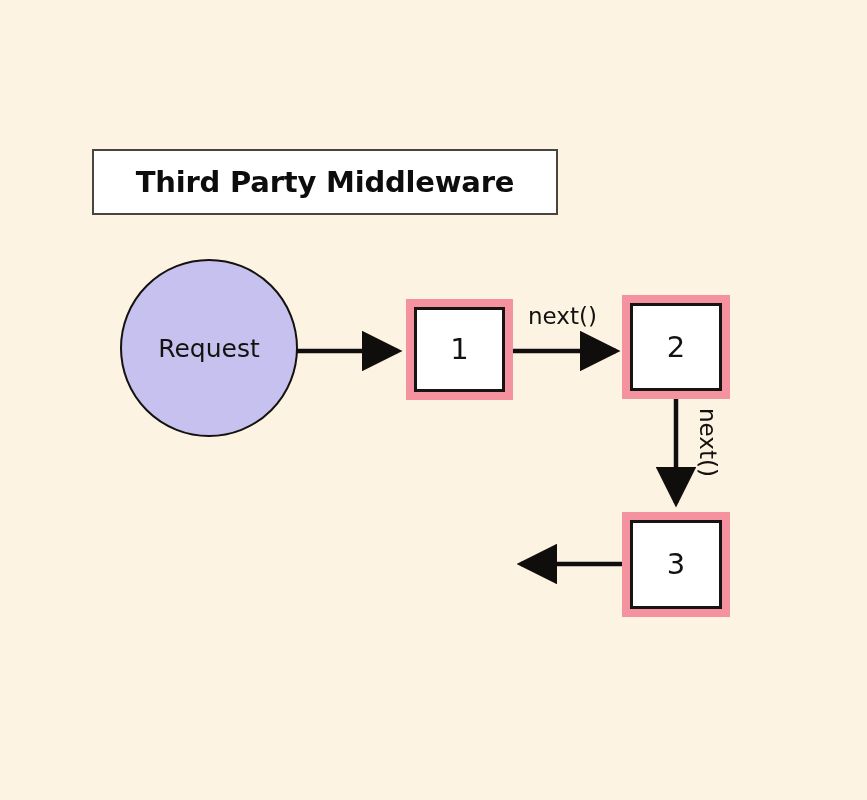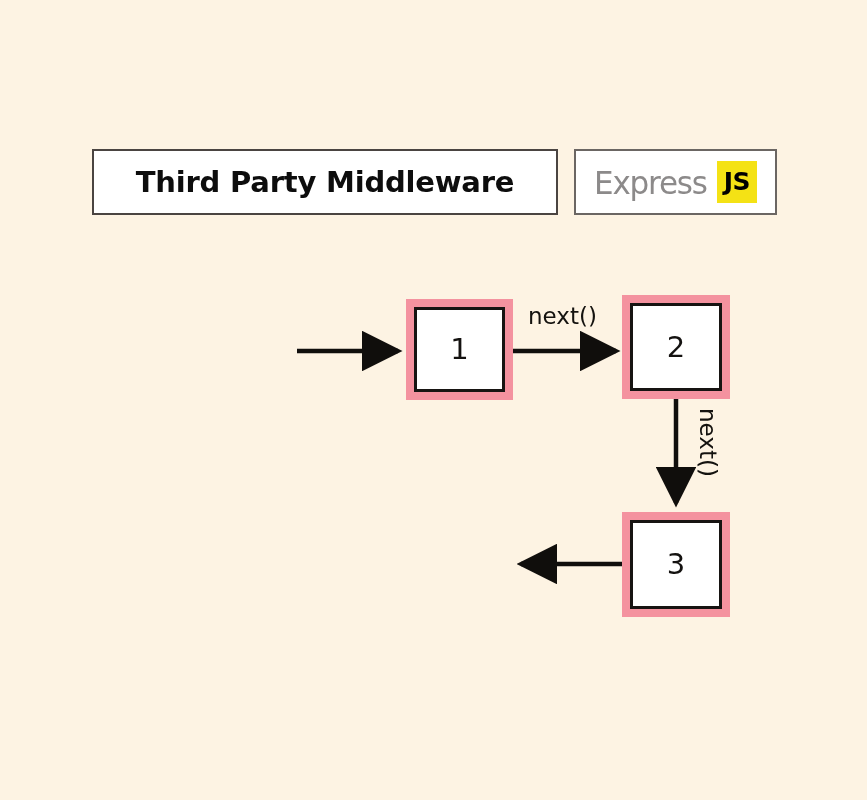--- a/index.html
+++ b/index.html
@@ -20,21 +20,21 @@
     background: #fdf3e3;
   }
 
   
   .header-row {
     position: absolute;
     left: 92px;
     top: 149px;
     display: flex;
     align-items: center;
-    gap: 16px;
+    gap: 0;
   }
   .title-box {
     width: 466px;
     height: 66px;
     background: #ffffff;
     border: 2px solid #4a4441;
     box-sizing: border-box;
     display: flex;
     align-items: center;
     justify-content: center;
@@ -167,42 +167,41 @@
 </style>
 </head>
 <body>
 
 <div id="stage">
 
   <div class="header-row">
     <div class="title-box">
       <div class="title-text">Third Party Middleware</div>
     </div>
-    <div class="logo-box">
-      <span class="logo-express">Express</span>
-      <span class="logo-js">JS</span>
-    </div>
   </div>
 
   <svg id="arrows" viewBox="0 0 867 800" xmlns="http://www.w3.org/2000/svg">
     <defs>
       <marker id="arrowhead" markerWidth="9" markerHeight="9" refX="8" refY="4.5" orient="auto" markerUnits="strokeWidth">
         <path d="M0,0 L9,4.5 L0,9 z" fill="#100e0c"></path>
       </marker>
     </defs>
 
     <line x1="297" y1="351" x2="398" y2="351" stroke="#100e0c" stroke-width="4.5" marker-end="url(#arrowhead)"></line>
 
     <line x1="513" y1="351" x2="616" y2="351" stroke="#100e0c" stroke-width="4.5" marker-end="url(#arrowhead)"></line>
 
     <line x1="676" y1="399" x2="676" y2="503" stroke="#100e0c" stroke-width="4.5" marker-end="url(#arrowhead)"></line>
 
     <line x1="622" y1="564" x2="521" y2="564" stroke="#100e0c" stroke-width="4.5" marker-end="url(#arrowhead)"></line>
   </svg>
 
+  <div class="node-circle" id="circle-request">
+    <span>Request</span>
+  </div>
 
 
   <div class="mw-box" id="mw-1">
     <div class="mw-inner">
       <span>1</span>
     </div>
   </div>
 
   <div class="mw-box" id="mw-2">
     <div class="mw-inner">

